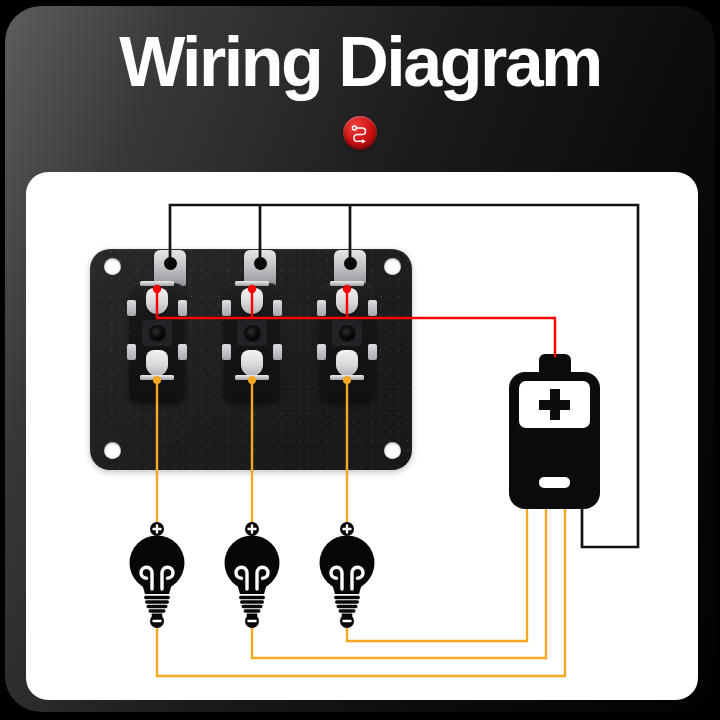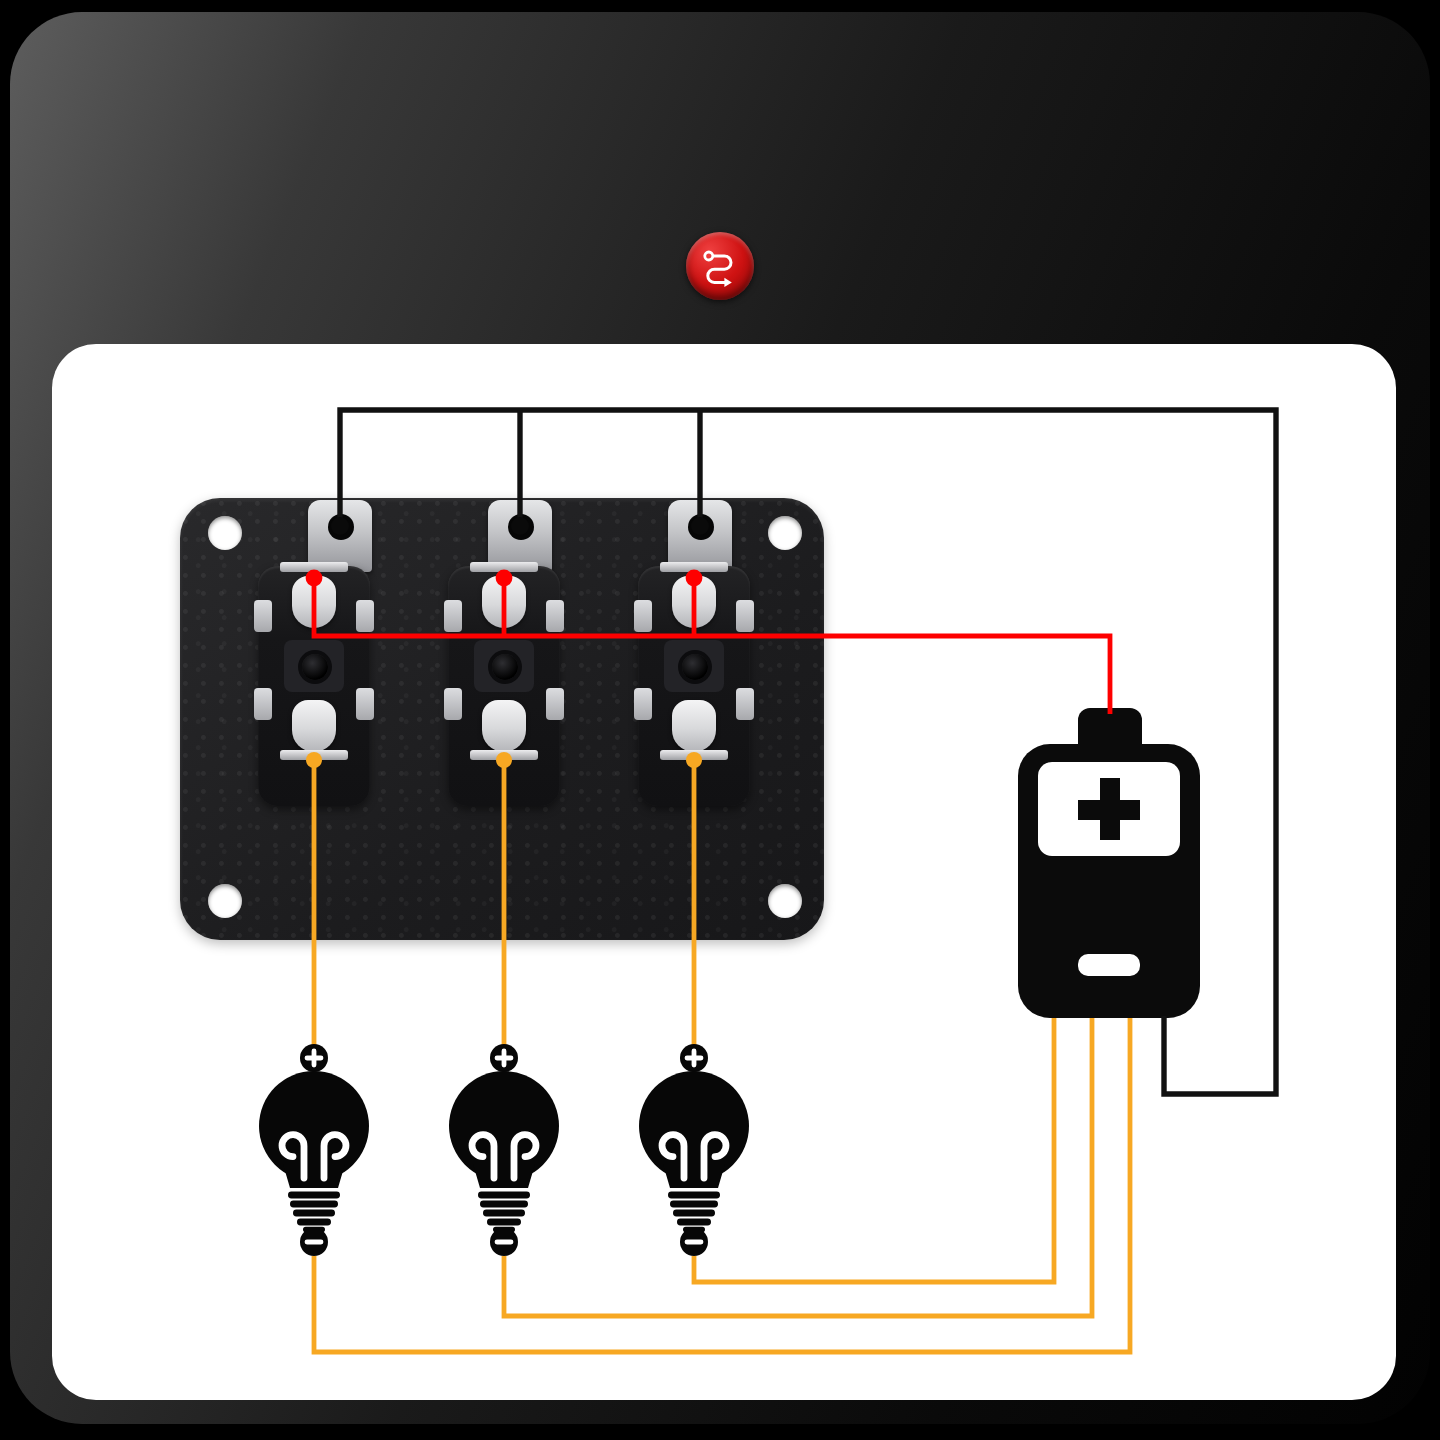--- a/index.html
+++ b/index.html
@@ -69,20 +69,23 @@
   .bulb .filament{stroke:#fff;stroke-width:3.4;stroke-linecap:round;fill:none;}
   
   .wires{position:absolute;left:0;top:0;z-index:3;pointer-events:none;}
 </style>
 </head>
 <body>
 
 <div class="stage">
   <div class="bg-sheet"></div>
 
+  <div class="header">
+    <h1>Wiring Diagram</h1>
+  </div>
 
   <div class="route-badge">
     <svg width="22" height="22" viewBox="-10 -11 20 22">
       <circle cx="-5.6" cy="-5" r="2" fill="none" stroke="#fff" stroke-width="1.4"></circle>
       <path d="M -3 -5 H 2.2 A 3.3 3.3 0 0 1 2.2 1.6 H -2.8 A 3.3 3.3 0 0 0 -2.8 8.2 H 2.6" fill="none" stroke="#fff" stroke-width="1.5" stroke-linecap="round"></path>
       <polygon points="2.2,5.9 5.9,8.2 2.2,10.5" fill="#fff"></polygon>
     </svg>
   </div>
 
   <div class="card"></div>

